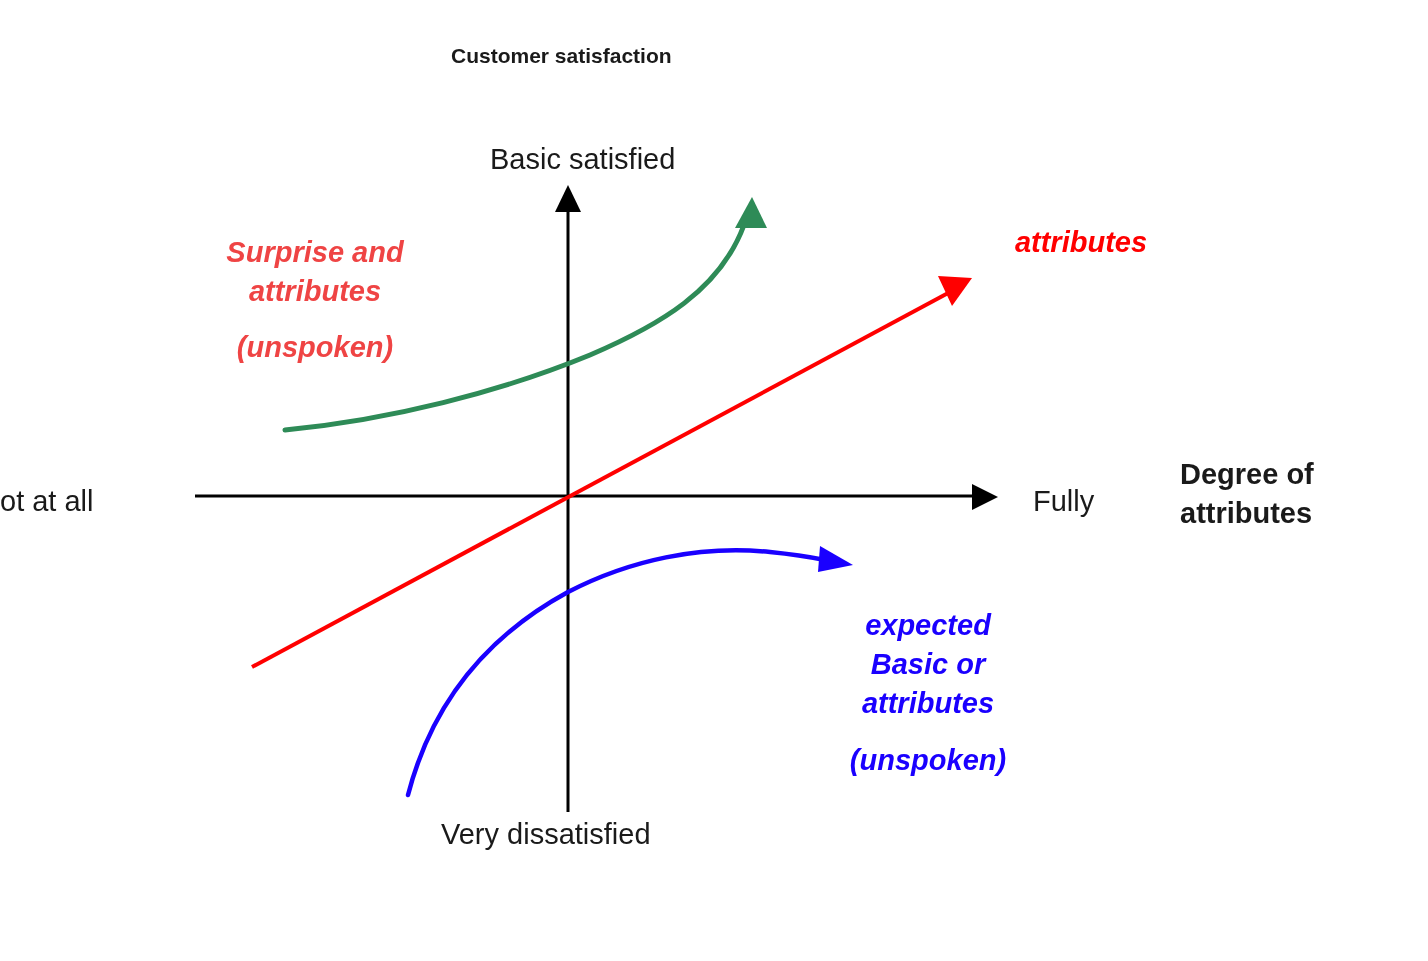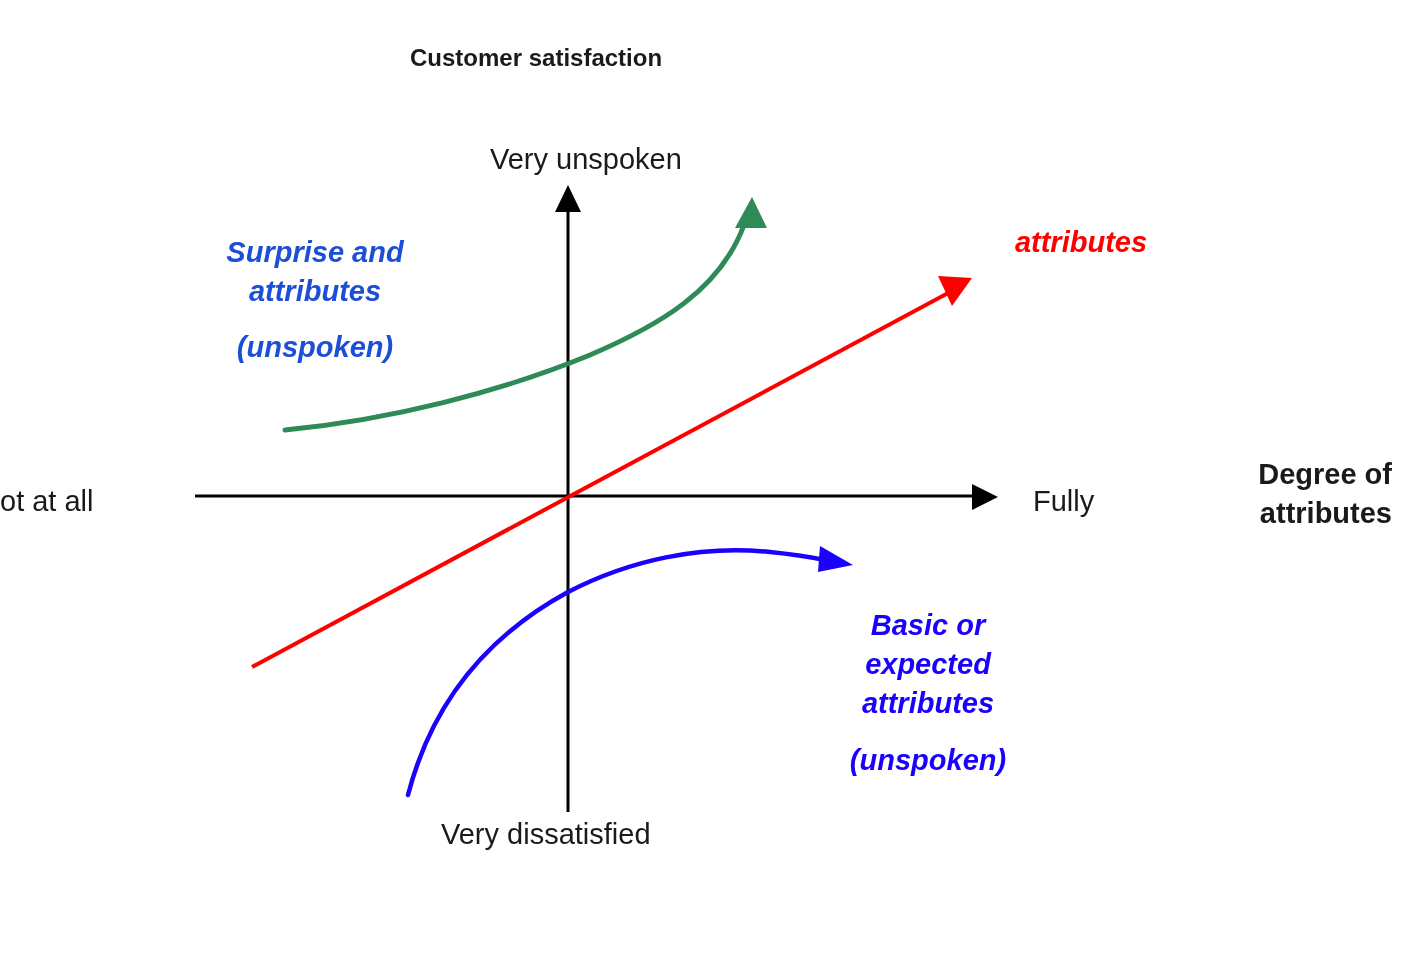--- a/index.html
+++ b/index.html
@@ -1,21 +1,21 @@
 <!DOCTYPE html>
 <html><head>
 <meta charset="utf-8">
 <style>
   html, body { margin: 0; padding: 0; background: #ffffff; }
   body { width: 1428px; height: 961px; position: relative; overflow: hidden;
          font-family: "Liberation Sans", sans-serif; }
   .lbl { position: absolute; white-space: nowrap; color: #1a1a1a; font-size: 29px; }
-  .title { font-weight: bold; font-size: 24px; }
+  .title { font-weight: bold; font-size: 21px; margin-left: 41px; }
   .bold { font-weight: bold; }
-  .center { text-align: right; }
+  .center { text-align: left; }
   .ital { font-style: italic; font-weight: bold; font-size: 29px; line-height: 39px; text-align: center; white-space: normal; }
   svg { position: absolute; left: 0; top: 0; }
 </style>
 </head>
 <body>
 
 <svg width="1428" height="961" viewBox="0 0 1428 961">
 
   <line x1="195" y1="496" x2="980" y2="496" stroke="#000" stroke-width="3"></line>
   <polygon points="972,484 998,497 972,510" fill="#000"></polygon>
@@ -27,38 +27,38 @@
   <polygon points="938,276 972,278 952,306" fill="#ff0000"></polygon>
 
   <path d="M 285 430 C 390 420, 500 392, 590 355 C 660 325, 720 290, 744 225" fill="none" stroke="#2e8b57" stroke-width="5" stroke-linecap="round"></path>
   <polygon points="735,228 752,197 767,228" fill="#2e8b57"></polygon>
 
   <path d="M 408 795 C 430 710, 480 640, 568 592 C 630 560, 700 545, 770 552 C 800 555, 815 558, 825 560" fill="none" stroke="#1a00ff" stroke-width="4.5" stroke-linecap="round"></path>
   <polygon points="820,546 853,565 818,572" fill="#1a00ff"></polygon>
 </svg>
 
 <div class="lbl title" style="left:410px; top:44px;">Customer satisfaction</div>
-<div class="lbl" style="left:490px; top:143px;">Very unspoken</div>
+<div class="lbl" style="left:490px; top:143px;">Basic satisfied</div>
 <div class="lbl" style="left:441px; top:818px;text-align:center;">Very dissatisfied</div>
 
 <div class="lbl" style="left:0px; top:485px;">ot at all</div>
 <div class="lbl" style="left:1033px; top:485px;">Fully</div>
 <div class="lbl bold center" style="left:1180px; top:455px; width:212px; line-height:39px; white-space:normal;">
   <div>Degree of</div>
   <div>attributes</div>
 </div>
 
-<div class="lbl ital" style="left:200px; top:233px; width:230px; color:#1d4ed8;">
+<div class="lbl ital" style="left:200px; top:233px; width:230px; color:#ef4444;">
   <div>Surprise and</div>
   <div>attributes</div>
   <div style="margin-top:17px;">(unspoken)</div>
 </div>
 
 <div class="lbl ital" style="left:950px; top:222px; width:262px; color:#ff0000; line-height:40px;">
   <div>attributes</div>
 </div>
 
 <div class="lbl ital" style="left:826px; top:606px; width:204px; color:#1a00ff;">
+  <div>expected</div>
   <div>Basic or</div>
-  <div>expected</div>
   <div>attributes</div>
   <div style="margin-top:18px;">(unspoken)</div>
 </div>
 
 </body></html>

